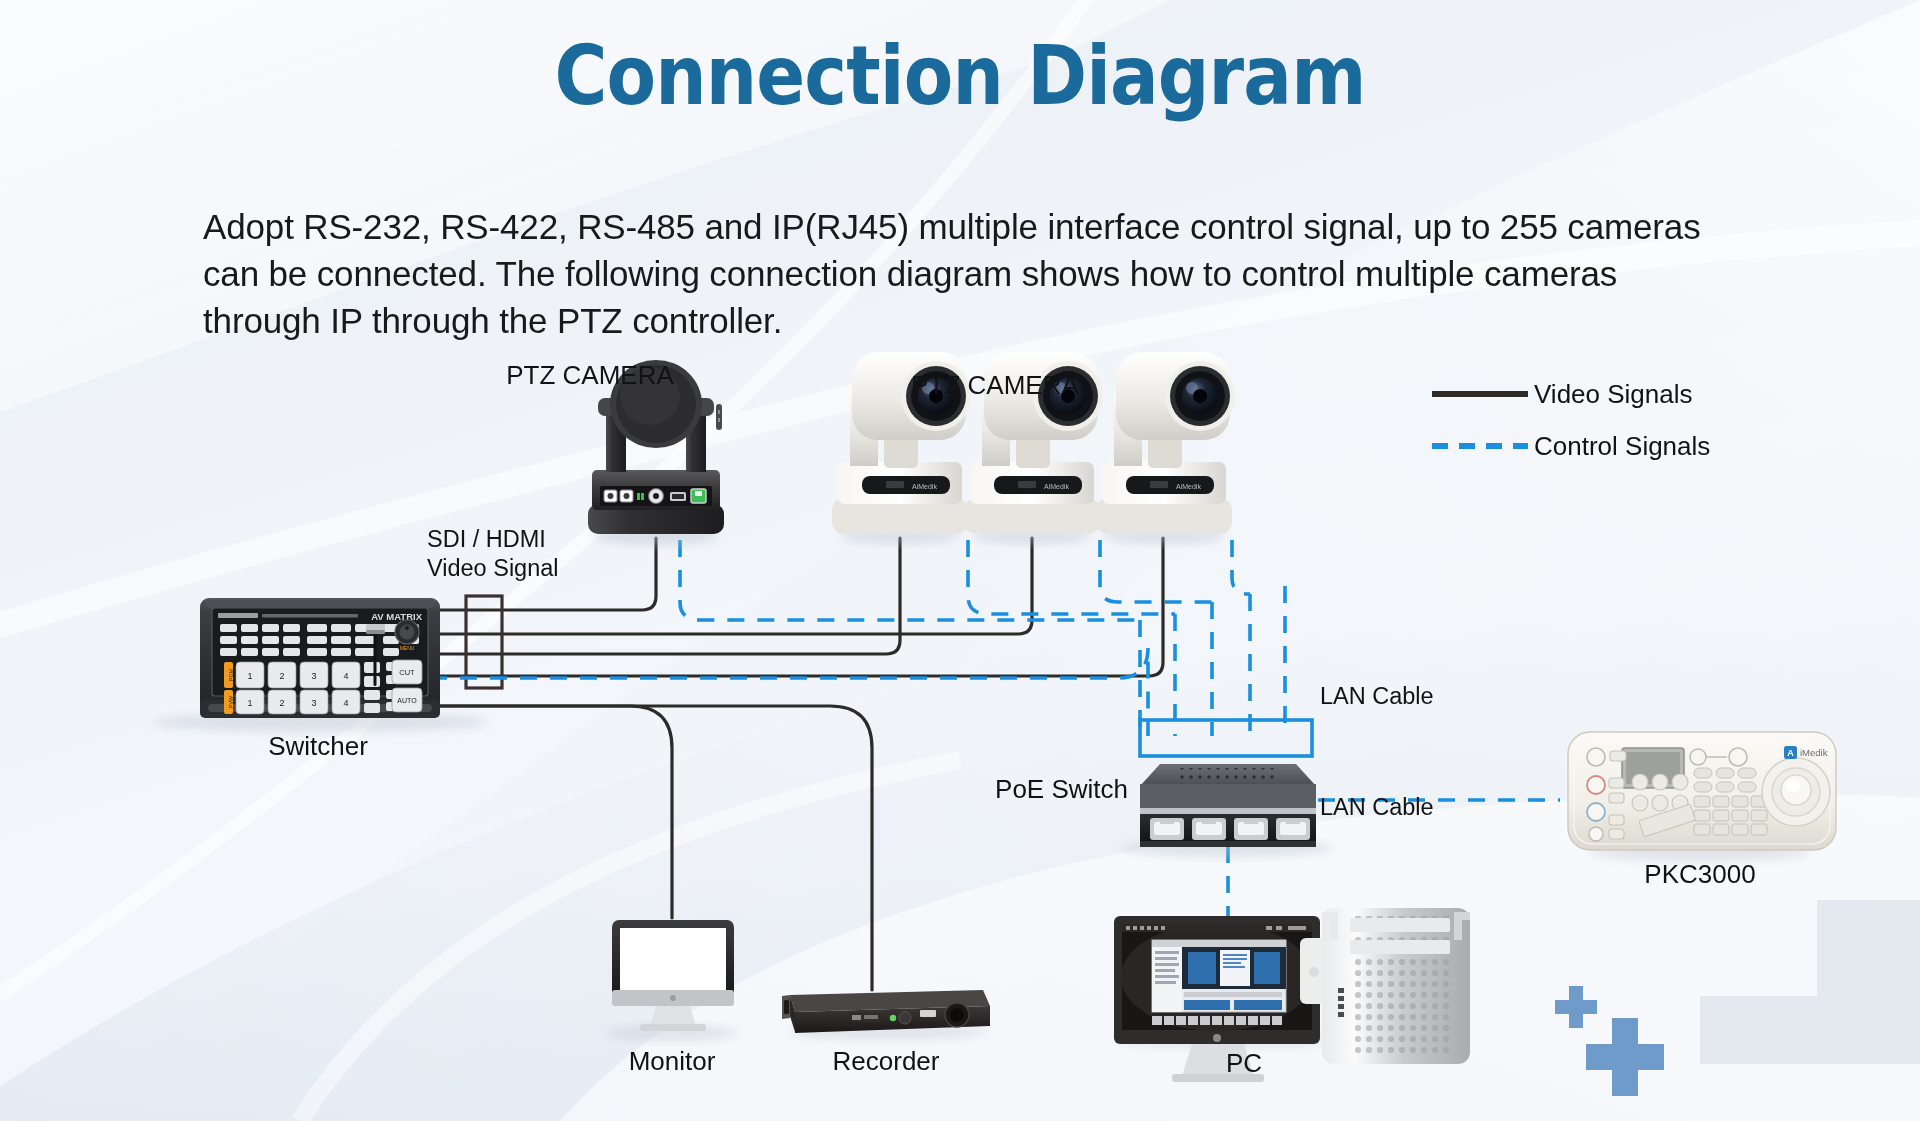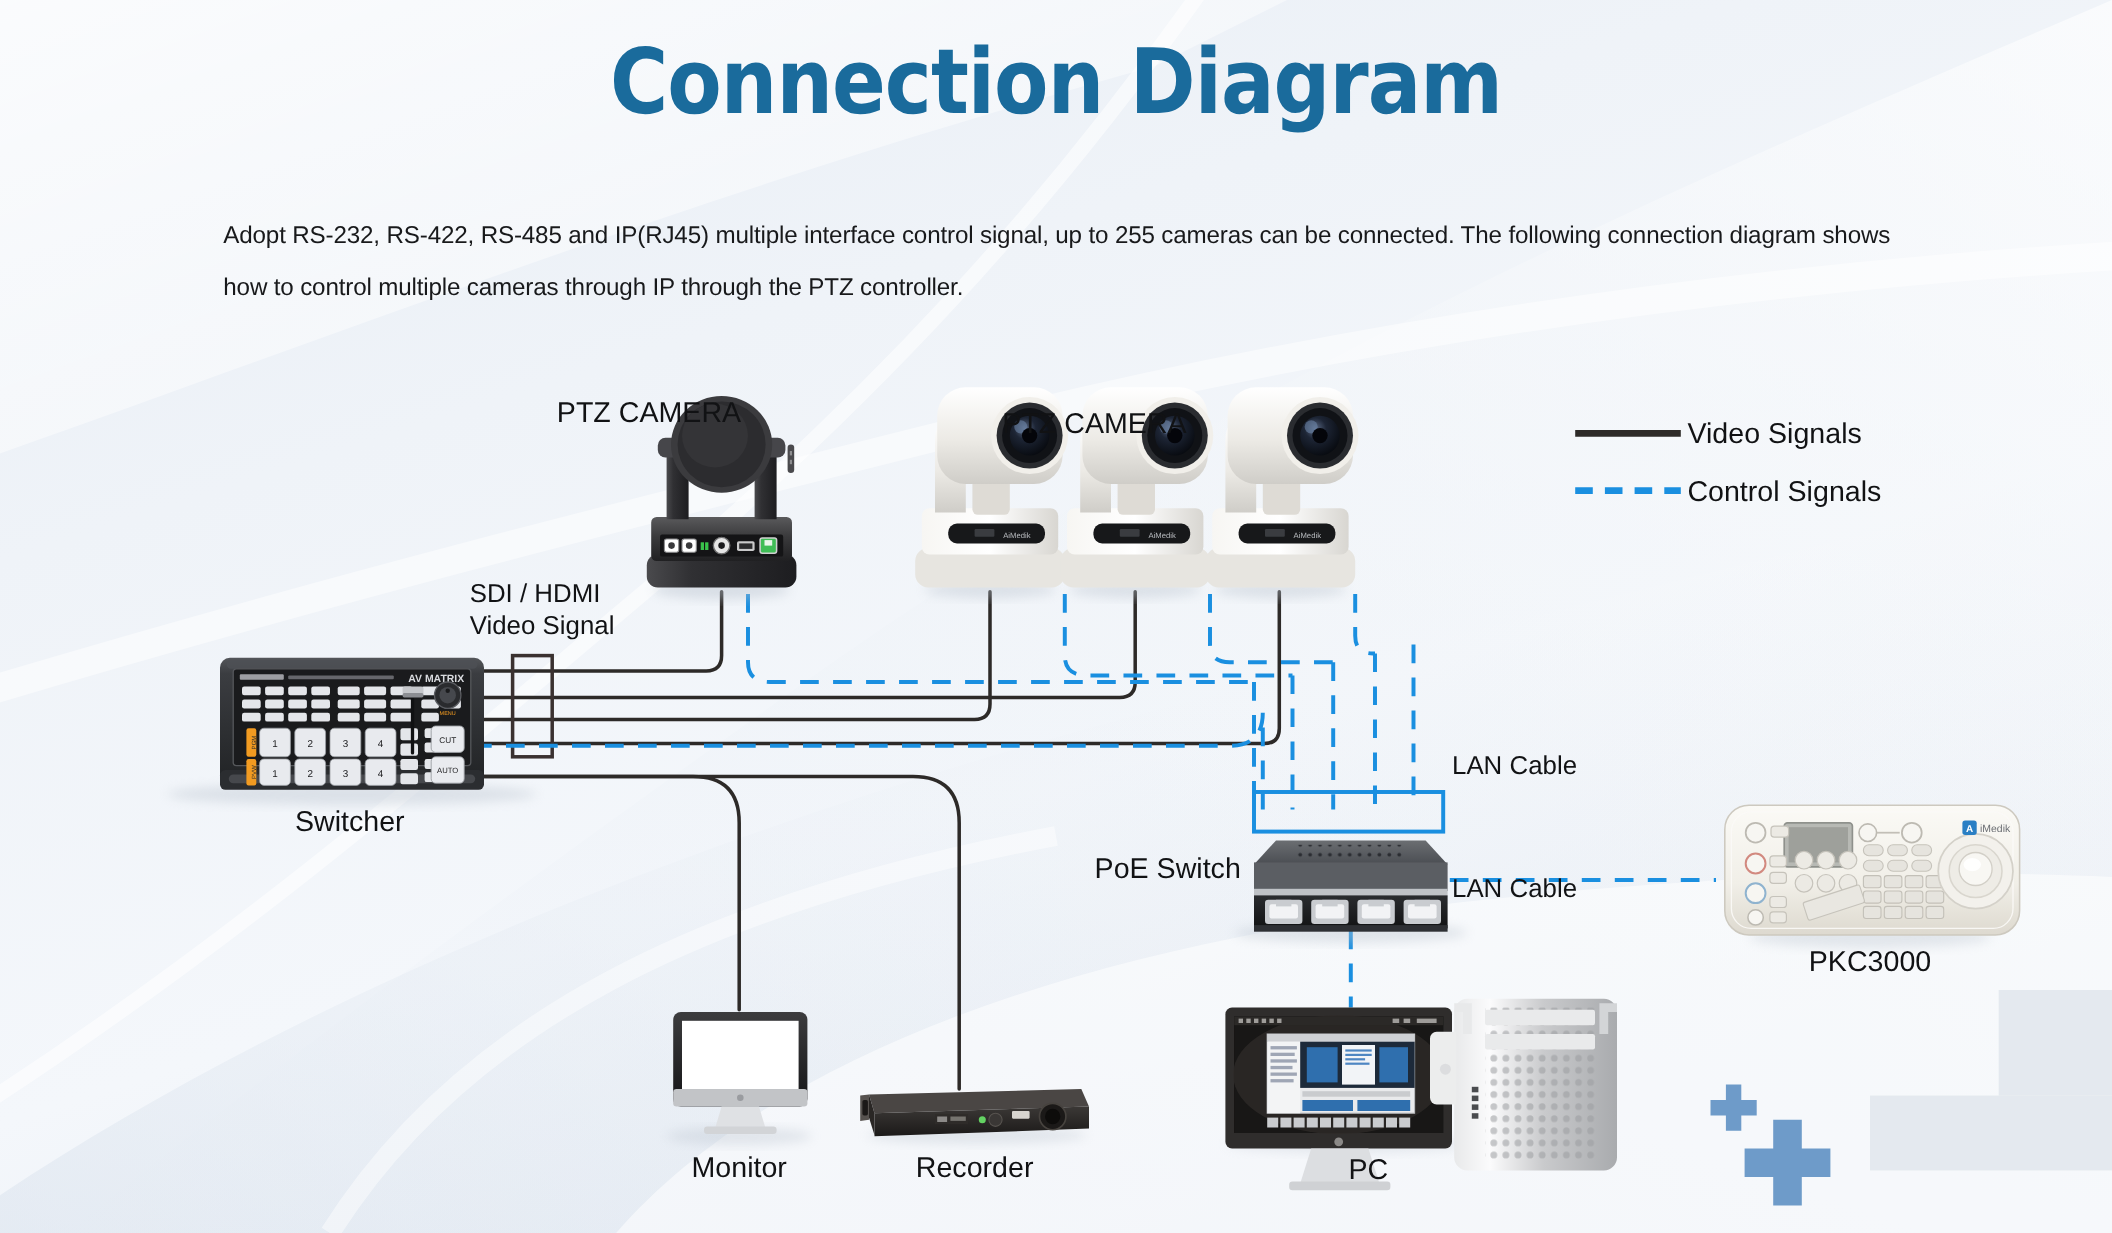--- a/index.html
+++ b/index.html
@@ -19,21 +19,21 @@
     font-family:"DejaVu Sans","Liberation Sans",sans-serif;
     font-weight:bold;
     font-size:82px;
     letter-spacing:-1px;
     color:#1a6b9c;
     transform:scaleX(0.88);
     transform-origin:center top;
   }
   .intro{
     position:absolute;left:203px;top:168px;width:1530px;
-    font-size:22px;line-height:47px;color:#18191b;
+    font-size:35px;line-height:47px;color:#18191b;
     letter-spacing:-0.15px;
   }
   svg.diagram{position:absolute;left:0;top:0;width:1920px;height:1121px;}
   .lbl{font-family:"Liberation Sans","DejaVu Sans",sans-serif;fill:#111214;}
 </style>
 </head>
 <body>
 
 <div id="stage">
 

